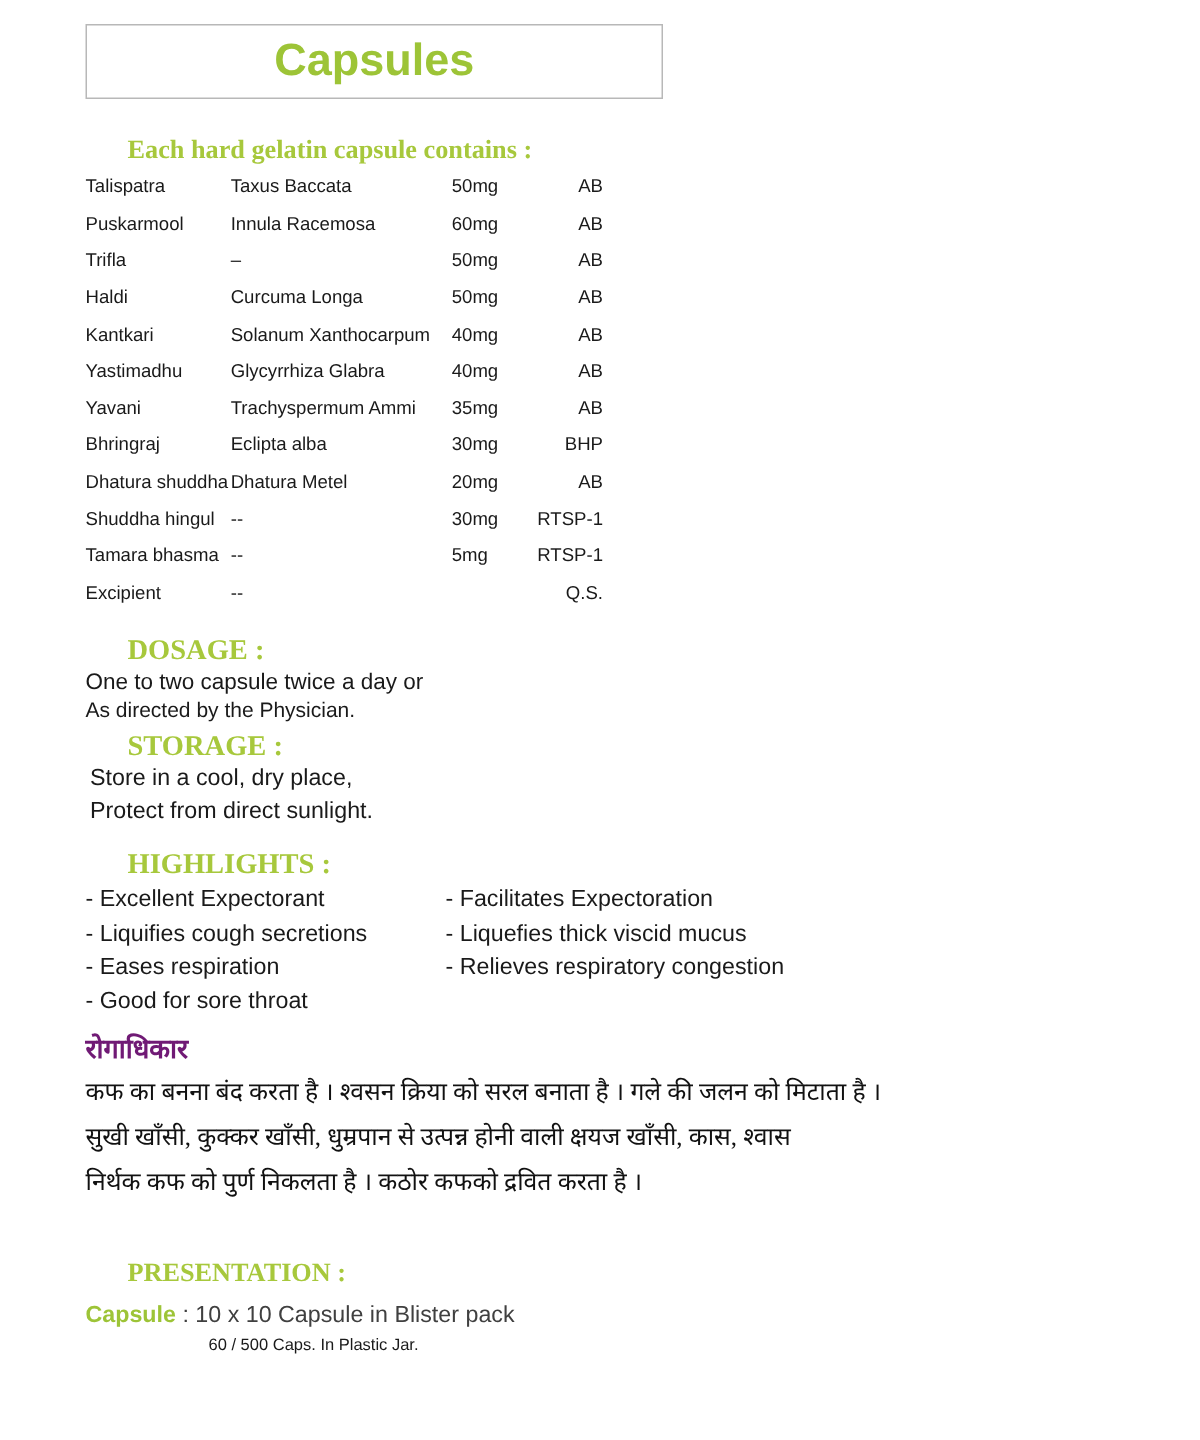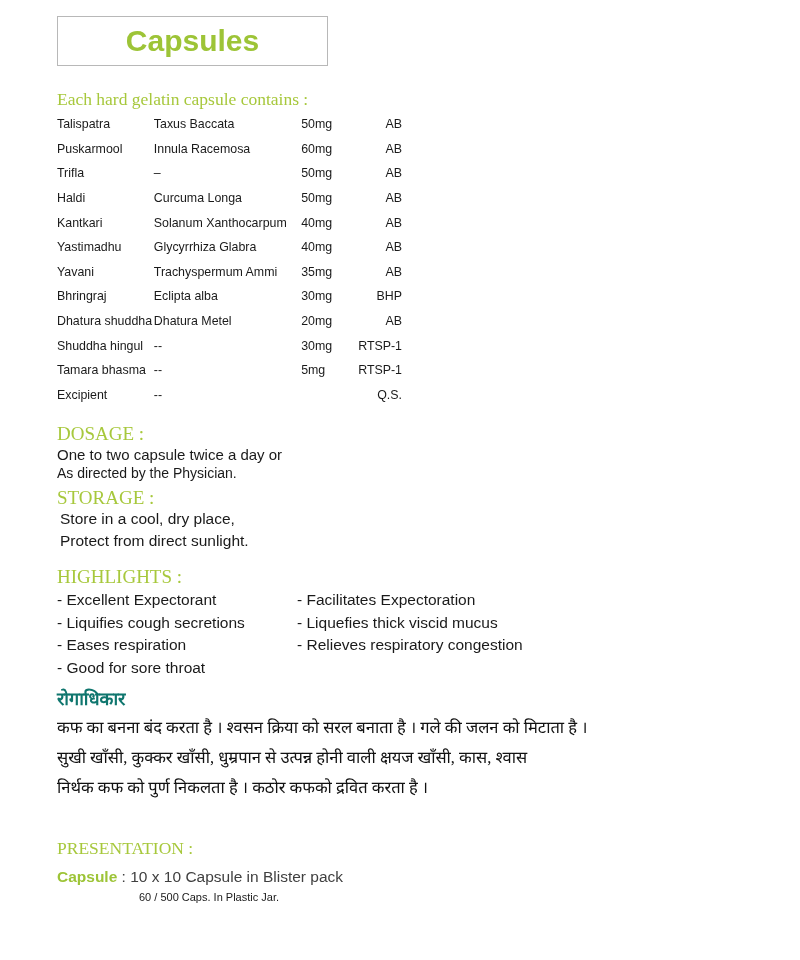--- a/index.html
+++ b/index.html
@@ -21,43 +21,44 @@
     width: 800px;
     height: 960px;
     background: #ffffff;
   }
 
   
   .title-box {
     position: absolute;
     left: 57px;
     top: 16px;
-    width: 271px;
+    width: 385px;
     height: 50px;
     border: 1px solid #b8b8b8;
     box-sizing: border-box;
     display: flex;
     align-items: center;
     justify-content: center;
   }
   .title-text {
     font-family: "Liberation Sans", sans-serif;
     font-weight: bold;
     font-size: 30px;
     color: #9dc437;
     letter-spacing: 0px;
   }
 
   
   .head-serif {
     position: absolute;
     font-family: "Liberation Serif", serif;
-    font-weight: normal;
+    font-weight: bold;
     color: #a7c83c;
     white-space: nowrap;
+    margin-left: 28px;
   }
   #ingredients-heading { left: 57px; top: 89px; font-size: 17.5px; }
   #dosage-heading      { left: 57px; top: 423px; font-size: 19px; }
   #storage-heading     { left: 57px; top: 487px; font-size: 19px; }
   #highlights-heading  { left: 57px; top: 566px; font-size: 19px; }
   #presentation-heading{ left: 57px; top: 838px; font-size: 17.5px; }
 
   
   .ing-table {
     position: absolute;
@@ -113,21 +114,21 @@
   }
 
   
   #hindi-heading {
     position: absolute;
     left: 57px;
     top: 686px;
     font-family: "Liberation Serif", serif;
     font-weight: bold;
     font-size: 18px;
-    color: #0f766e;
+    color: #701a75;
     white-space: nowrap;
   }
   .hindi-lines {
     position: absolute;
     left: 57px;
     top: 713px;
   }
   .hindi-line {
     font-family: "Liberation Serif", serif;
     font-size: 16.5px;

